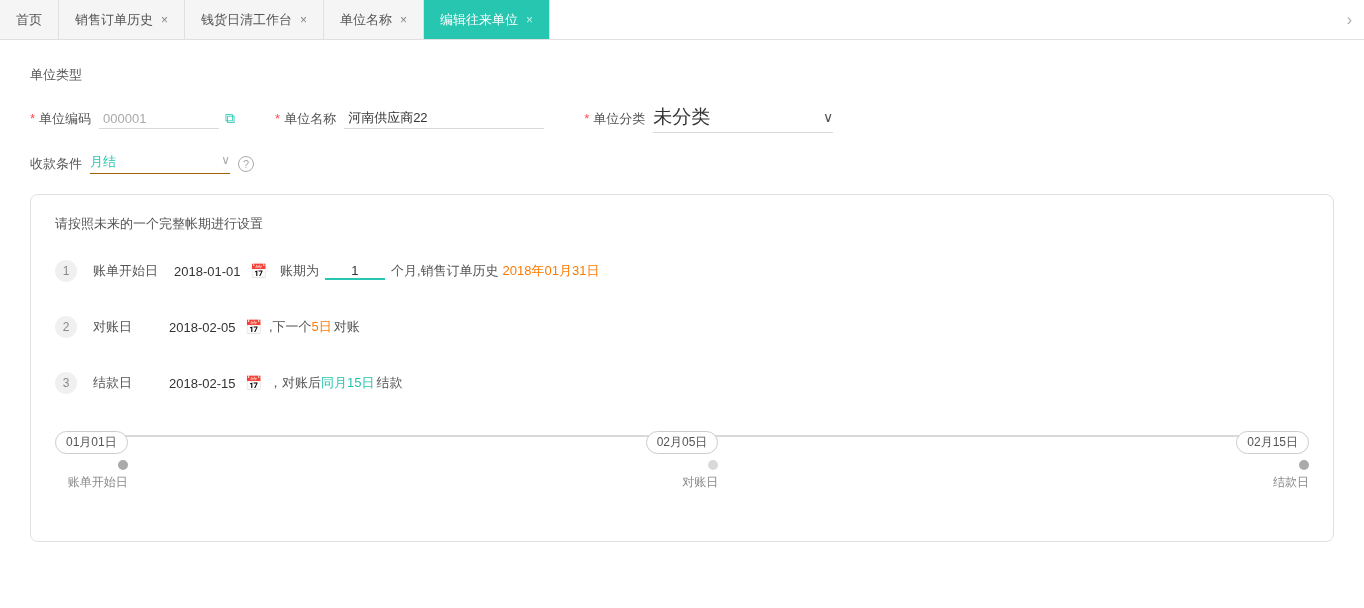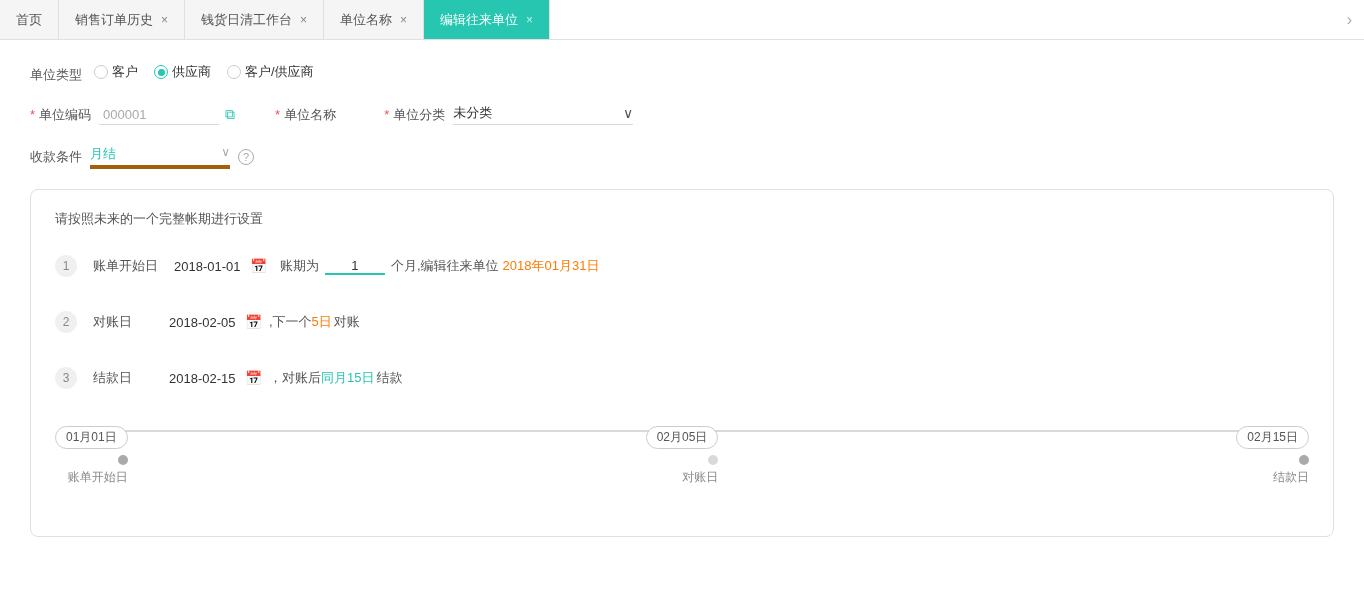--- a/index.html
+++ b/index.html
@@ -120,21 +120,21 @@
       font-size: 13px;
       color: #333;
       background: transparent;
       width: 160px;
     }
 
     
     .dropdown-wrap {
       display: flex;
       align-items: flex-start;
-      border-bottom: 4px solid #a16207;
+      border-bottom: 1px solid #a16207;
       padding-bottom: 2px;
       min-width: 140px;
     }
     .dropdown-value {
       color: #26c6b0;
       font-size: 13px;
       flex: 1;
     }
     .dropdown-arrow {
       color: #aaa;
@@ -315,21 +315,21 @@
     
     .big-dropdown-wrap {
       display: flex;
       align-items: center;
       border-bottom: 1px solid #d9d9d9;
       min-width: 180px;
       padding-bottom: 2px;
     }
     .big-dropdown-value {
       color: #333;
-      font-size: 13px;
+      font-size: 19px;
       flex: 1;
     }
 
     
     .classify-arrow {
       color: #555;
       font-size: 14px;
       margin-left: 6px;
     }
   </style>
@@ -357,47 +357,34 @@
     <span class="close-icon">×</span>
   </div>
   <div class="tab-more">›</div>
 </div>
 
 <div class="main-content">
 
   <div class="form-row">
     <div class="form-group">
       <span class="unit-type-label">单位类型</span>
-      <div class="radio-group">
-        <div class="radio-item">
-          <div class="radio-circle"></div>
-          <span>客户</span>
-        </div>
-        <div class="radio-item">
-          <div class="radio-circle checked"></div>
-          <span>供应商</span>
-        </div>
-        <div class="radio-item">
-          <div class="radio-circle"></div>
-          <span>客户/供应商</span>
-        </div>
-      </div>
     </div>
   </div>
 
   <div class="form-row">
     <div class="form-group">
       <span class="required-star">*</span>
       <span class="form-label">单位编码</span>
       <input class="text-input field-unit-code" type="text" value="000001" style="">
       <span class="cal-icon">⧉</span>
     </div>
     <div class="form-group">
       <span class="required-star">*</span>
       <span class="form-label">单位名称</span>
+      <input class="text-input field-unit-name" type="text" value="河南供应商22" style="">
     </div>
     <div class="form-group">
       <span class="required-star">*</span>
       <span class="form-label">单位分类</span>
       <div class="big-dropdown-wrap">
         <span class="big-dropdown-value">未分类</span>
         <span class="classify-arrow">∨</span>
       </div>
     </div>
   </div>
@@ -416,21 +403,21 @@
   <div class="section-box">
     <div class="section-title">请按照未来的一个完整帐期进行设置</div>
 
     <div class="step-row">
       <div class="step-number">1</div>
       <span class="step-label">账单开始日</span>
       <span class="step-date">2018-01-01</span>
       <span class="cal-icon">📅</span>
       <span class="step-desc" style="margin-left:12px;">账期为</span>
       <input class="period-input" type="text" style="margin: 0px 6px;" value="1">
-      <span class="step-desc">个月,编辑往来单位</span>
+      <span class="step-desc">个月,销售订单历史</span>
       <span class="highlight-orange" style="margin-left:4px;">2018年01月31日</span>
     </div>
 
     <div class="step-row">
       <div class="step-number">2</div>
       <span class="step-label">对账日</span>
       <span class="step-date">2018-02-05</span>
       <span class="cal-icon">📅</span>
       <span class="step-desc" style="margin-left:6px;">,下一个</span>
       <span class="highlight-orange">5日</span>

